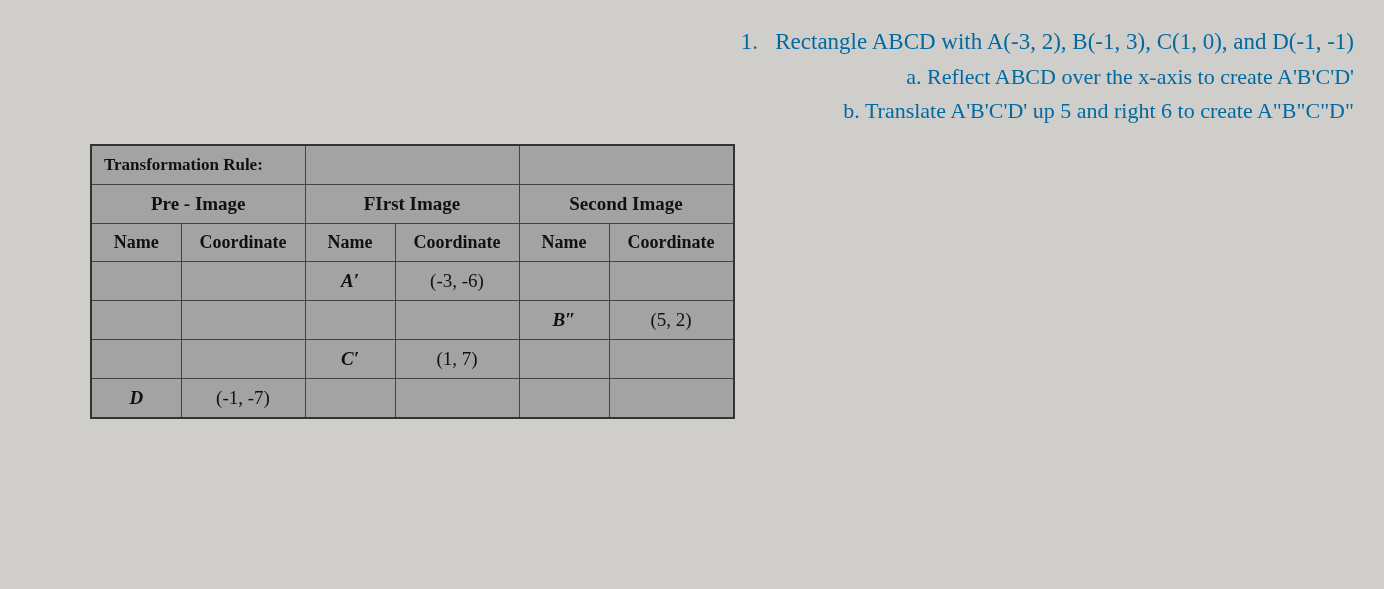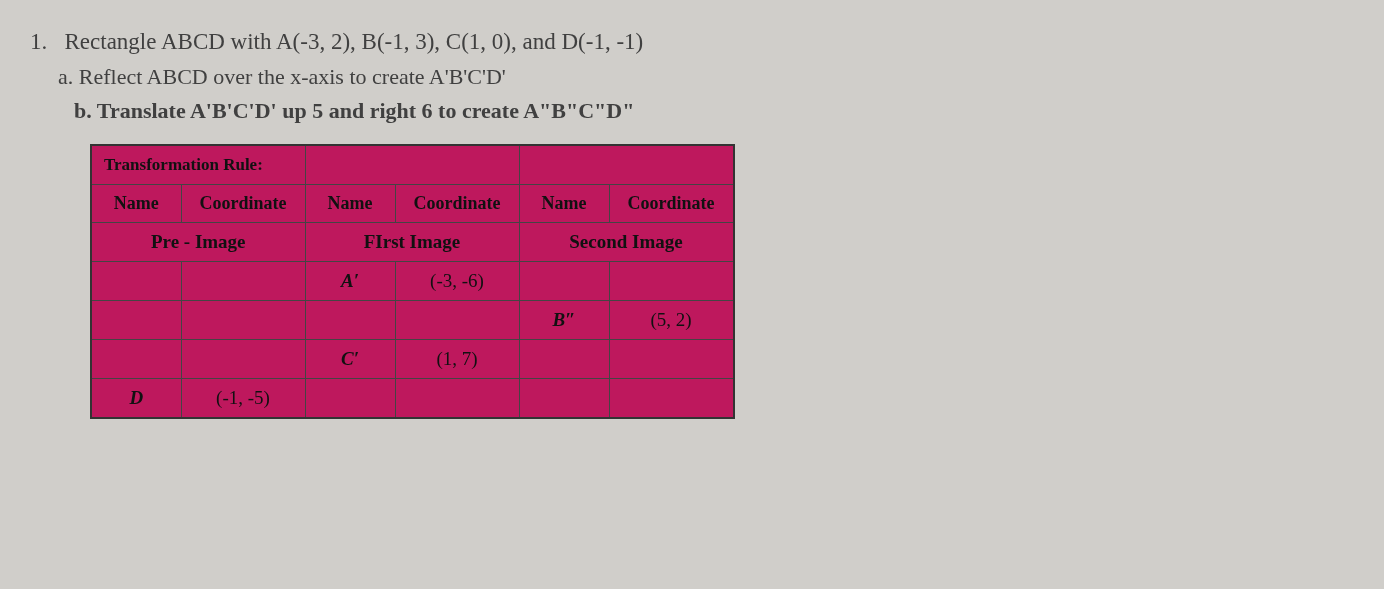--- a/index.html
+++ b/index.html
@@ -9,36 +9,37 @@
       font-family: 'Times New Roman', serif;
       padding: 24px 30px;
       min-height: 589px;
       width: 1384px;
     }
 
     .problem-text {
       font-size: 22px;
       line-height: 1.55;
       margin-bottom: 16px;
-      color: #404040;
+      color: #0369a1;
+      text-align: right;
     }
 
     .problem-text .line1 { font-size: 23px; }
     .problem-text .line2 { margin-left: 28px; }
-    .problem-text .line3 { margin-left: 44px; font-weight: bold; }
+    .problem-text .line3 { margin-left: 44px; }
 
     .table-wrapper {
       margin-left: 60px;
       margin-top: 6px;
     }
 
     table {
       border-collapse: collapse;
       border: 2px solid #333;
-      background: #be185d;
+      background: #a3a3a3;
       font-size: 19px;
       color: #111;
     }
 
     table td, table th {
       border: 1.5px solid #444;
       text-align: center;
       padding: 8px 18px;
       min-width: 90px;
     }
@@ -89,32 +90,32 @@
   <table>
 
     <tbody>
         <tr>
       <td class="transformation-rule-cell" colspan="2">Transformation Rule:</td>
       <td colspan="2">&nbsp;</td>
       <td colspan="2">&nbsp;</td>
     </tr>
 
     <tr>
+      <td colspan="2" class="header-group">Pre - Image</td>
+      <td colspan="2" class="header-group">FIrst Image</td>
+      <td colspan="2" class="header-group">Second Image</td>
+    </tr>
+
+    <tr>
       <td class="subheader">Name</td>
       <td class="subheader">Coordinate</td>
       <td class="subheader">Name</td>
       <td class="subheader">Coordinate</td>
       <td class="subheader">Name</td>
       <td class="subheader">Coordinate</td>
-    </tr>
-
-    <tr>
-      <td colspan="2" class="header-group">Pre - Image</td>
-      <td colspan="2" class="header-group">FIrst Image</td>
-      <td colspan="2" class="header-group">Second Image</td>
     </tr>
 
     <tr>
       <td class="data-cell">&nbsp;</td>
       <td class="data-cell">&nbsp;</td>
       <td class="data-cell italic-name">A′</td>
       <td class="data-cell">(-3, -6)</td>
       <td class="data-cell">&nbsp;</td>
       <td class="data-cell">&nbsp;</td>
     </tr>
@@ -129,21 +130,21 @@
     <tr>
       <td class="data-cell">&nbsp;</td>
       <td class="data-cell">&nbsp;</td>
       <td class="data-cell italic-name">C′</td>
       <td class="data-cell">(1, 7)</td>
       <td class="data-cell">&nbsp;</td>
       <td class="data-cell">&nbsp;</td>
     </tr>
     <tr>
       <td class="data-cell italic-name">D</td>
-      <td class="data-cell">(-1, -5)</td>
+      <td class="data-cell">(-1, -7)</td>
       <td class="data-cell">&nbsp;</td>
       <td class="data-cell">&nbsp;</td>
       <td class="data-cell">&nbsp;</td>
       <td class="data-cell">&nbsp;</td>
     </tr>
   </tbody>
     </table>
 </div>
 
 </body></html>

